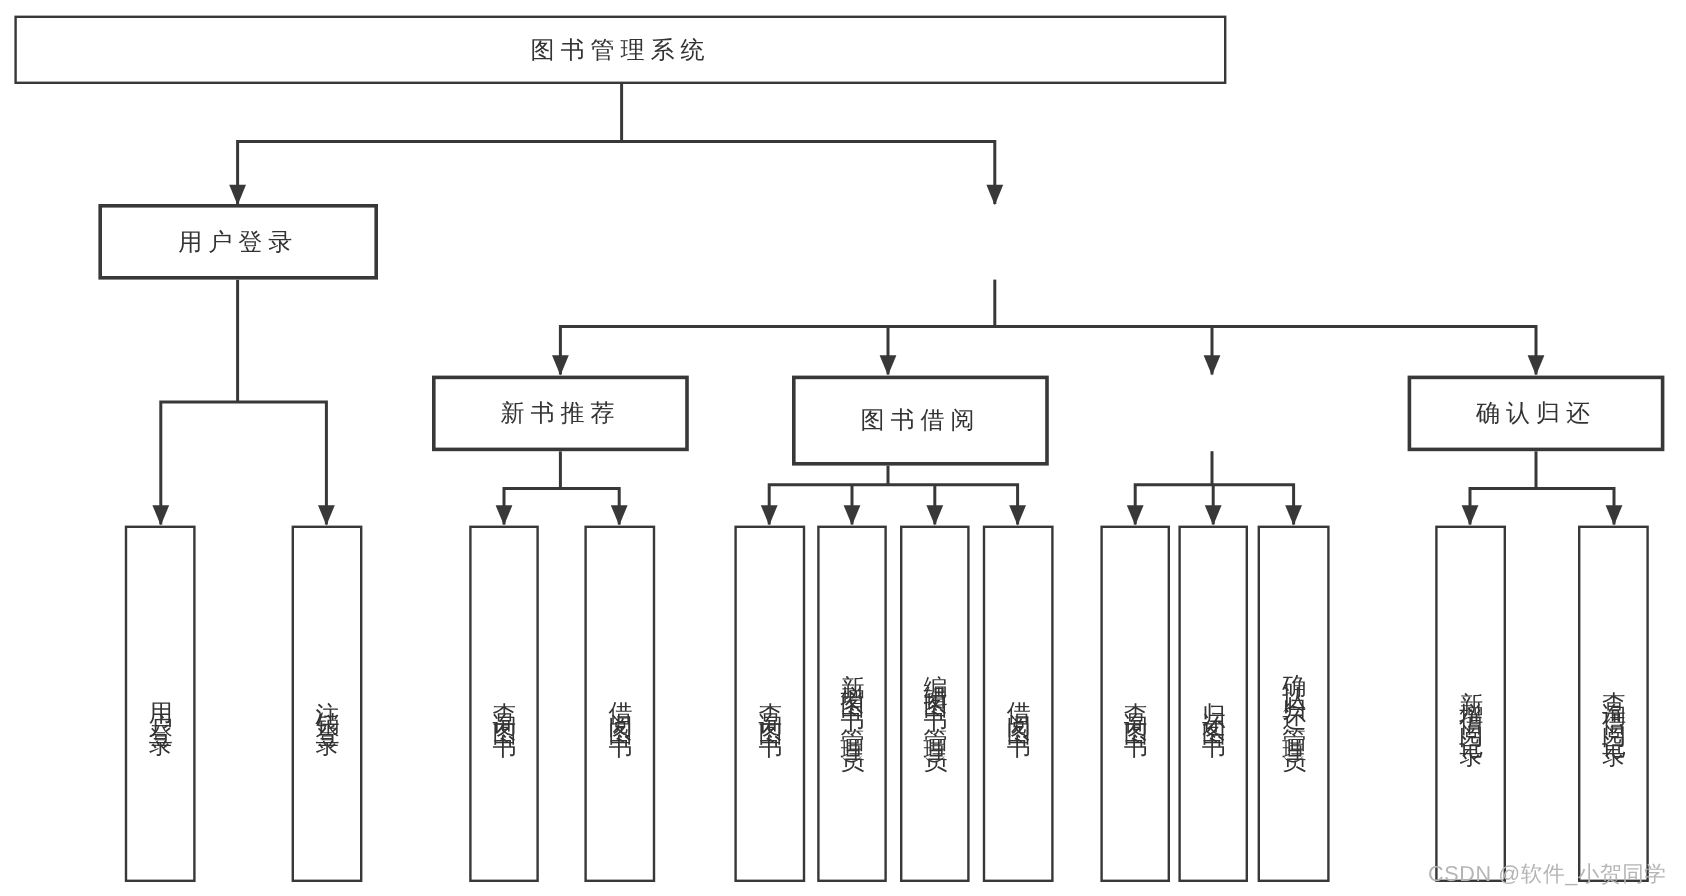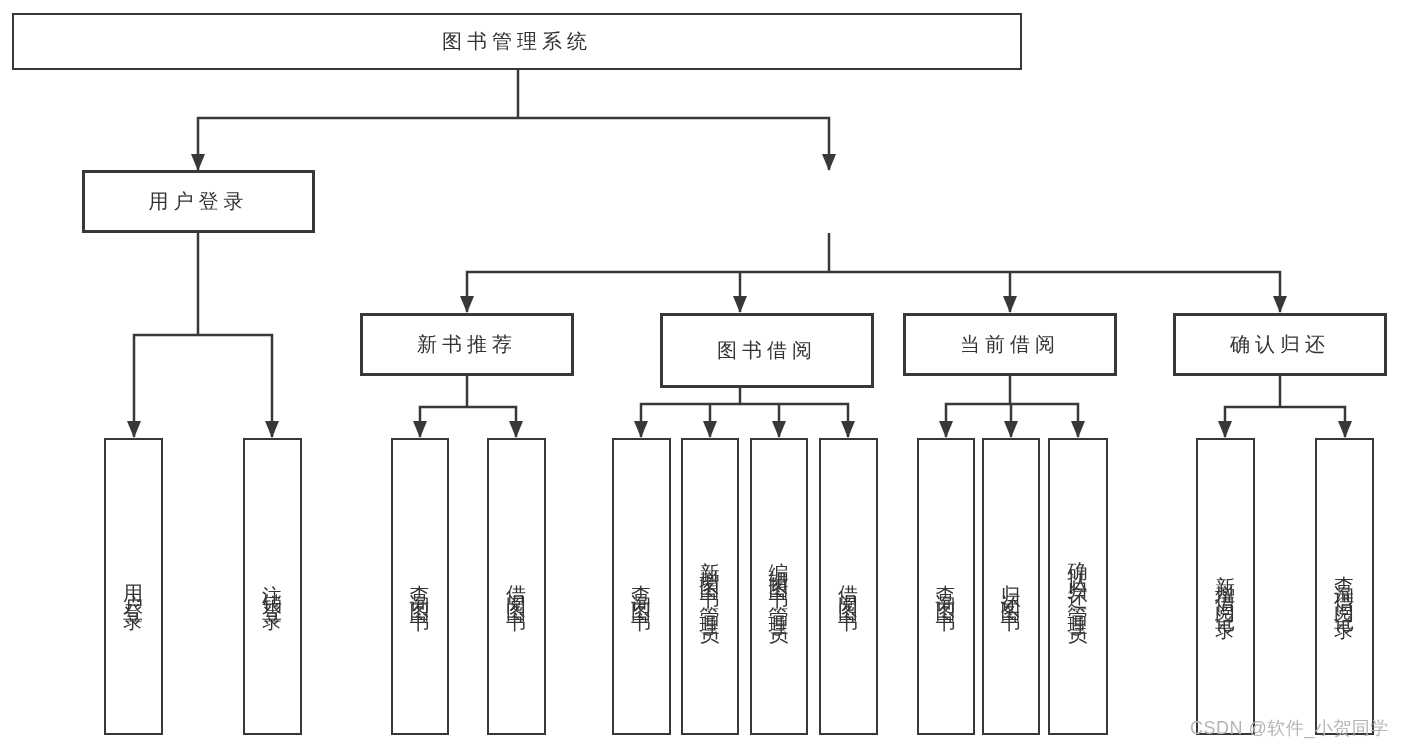--- a/index.html
+++ b/index.html
@@ -106,21 +106,20 @@
     <polygon points="1218,421 1232,421 1225,438"></polygon>
     <polygon points="1338,421 1352,421 1345,438"></polygon>
   </svg>
 
   <div class="hbox root" style="left:12px;top:13px;width:1010px;height:57px;">图书管理系统</div>
 
   <div class="hbox" style="left:82px;top:170px;width:233px;height:63px;">用户登录</div>
 
   <div class="hbox" style="left:360px;top:313px;width:214px;height:63px;">新书推荐</div>
   <div class="hbox" style="left:633px;top:313px;width:214px;height:75px;margin-left:27px;">图书借阅</div>
-  <div class="hbox" style="left:903px;top:313px;width:214px;height:63px;">当前借阅</div>
   <div class="hbox" style="left:1173px;top:313px;width:214px;height:63px;">确认归还</div>
 
   <div class="vbox" style="left:104px;top:438px;width:59px;height:297px;">
     <span class="vtext">用户登录</span>
   </div>
   <div class="vbox" style="left:243px;top:438px;width:59px;height:297px;">
     <span class="vtext">注销登录</span>
   </div>
 
   <div class="vbox" style="left:391px;top:438px;width:58px;height:297px;">

